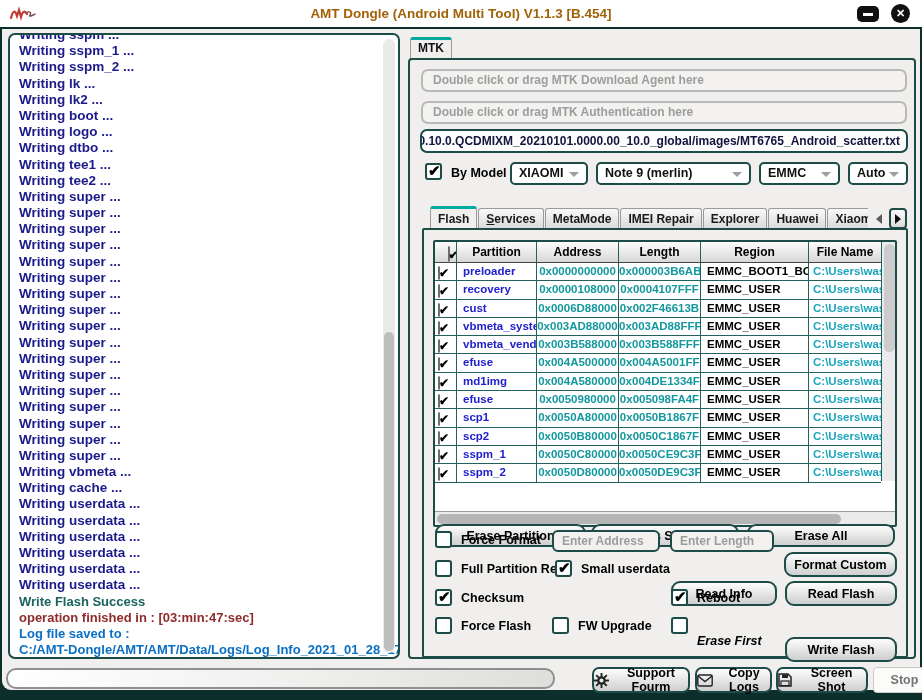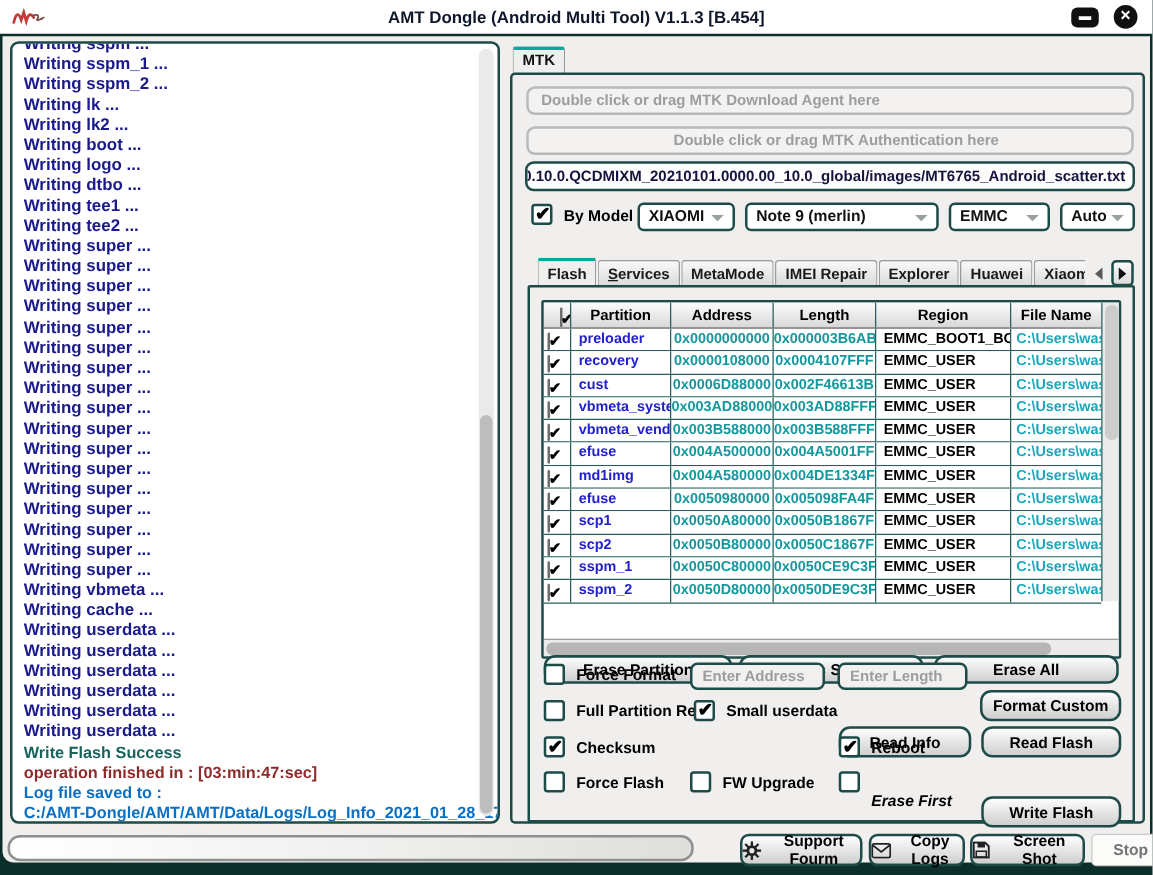--- a/index.html
+++ b/index.html
@@ -3,21 +3,21 @@
 <meta charset="utf-8">
 <style>
   * { margin:0; padding:0; box-sizing:border-box; font-family:"Liberation Sans", sans-serif; }
   html,body { width:922px; height:700px; overflow:hidden; }
   body { background:#0d2f2c; position:relative; }
 
   
   .titlebar { position:absolute; left:0; top:0; width:922px; height:27px; background:#ffffff; }
   .logo { position:absolute; left:9px; top:5px; }
   .title { position:absolute; left:0; top:6px; width:100%; text-align:center;
-           font-size:13.5px; font-weight:bold; color:#0f172a; }
+           font-size:13.5px; font-weight:bold; color:#a16207; }
   .win-min { position:absolute; right:43px; top:6px; width:22px; height:16px; background:#101010;
              border-radius:5px; cursor:pointer; }
   .win-min .bar { position:absolute; left:6px; top:7px; width:10px; height:2.5px; background:#fff; }
   .win-close { position:absolute; right:12px; top:4px; width:19px; height:19px; background:#101010;
                border-radius:50%; color:#fff; font-size:11px; font-weight:bold; text-align:center;
                line-height:18px; cursor:pointer; }
 
   
   .content { position:absolute; left:2px; top:29px; width:918px; height:661px;
              background:#f0efed; border-radius:0 0 9px 9px; }
@@ -42,21 +42,21 @@
              border:1px solid #9a9a9a; border-bottom:none; border-top:3px solid #00ab9e;
              border-radius:3px 3px 0 0; text-align:center; line-height:17px;
              font-size:12px; font-weight:bold; color:#111; cursor:pointer; }
   .group { position:absolute; left:406px; top:29px; width:508px; height:601px;
            border:2px solid #1d4b47; border-radius:4px; }
 
   .field { position:absolute; height:23px; background:#f3f2f0; border:2px solid #b9b9b9;
            border-radius:7px; font-size:12px; font-weight:bold; color:#9d9d9d;
            line-height:19px; padding-left:10px; white-space:nowrap; overflow:hidden; }
   .f1 { left:11px; top:9px;  width:486px; }
-  .f2 { left:11px; top:41px; width:486px;text-align:center; }
+  .f2 { left:11px; top:41px; width:486px; }
   .f3 { left:10px; top:69px; width:488px; height:24px; background:#fdfdfd; border:2px solid #1d4b47;
         color:#14143f; direction:rtl; text-align:left; padding:0 6px 0 4px; line-height:20px; }
   .f3 span { unicode-bidi:plaintext; }
 
   
   .cb { position:absolute; width:17px; height:17px; background:#fff; border:2px solid #1d4b47;
         border-radius:3px; cursor:pointer; }
   .cb.checked::after { content:"\2714"; position:absolute; left:1px; top:-3px;
                        font-size:15px; font-weight:bold; color:#000; }
   .cb.small { width:13px; height:13px; border:1.5px solid #6d6d6d; border-radius:2px; }

